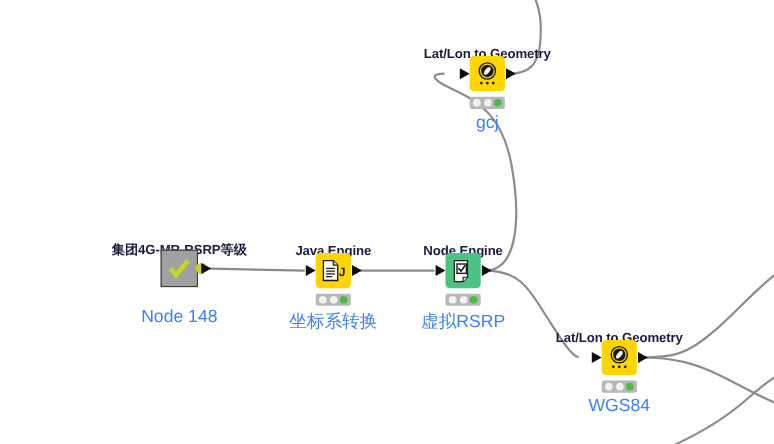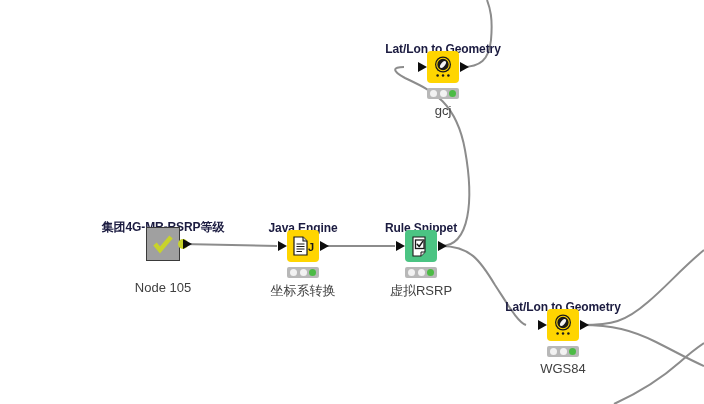--- a/index.html
+++ b/index.html
@@ -105,22 +105,22 @@
     border-radius: 50%;
     background: #f2f2f2;
   }
   .light.on-green { background: #4cbb45; }
   .node-label {
     position: absolute;
     left: 50%;
     transform: translateX(-50%);
     top: 36px;
     white-space: nowrap;
-    font-size: 13px;
-    color: #404040;
+    font-size: 16px;
+    color: #3b82f6;
   }
   .icon-svg { display: block; }
 </style>
 </head>
 <body>
 
 <div id="canvas">
 
   <svg id="edges" viewBox="0 0 704 404" xmlns="http://www.w3.org/2000/svg">
     <g fill="none" stroke="#8c8c8c" stroke-width="2">
@@ -137,21 +137,21 @@
 
   <div class="node" style="left:163px; top:244px;">
     <div class="node-title">集团4G-MR-RSRP等级</div>
     <div class="node-box gray">
       <svg class="icon-svg" width="26" height="26" viewBox="0 0 26 26">
         <path d="M5 13 L10 19 L21 6" stroke="#c8d32b" stroke-width="4.5" fill="none" stroke-linecap="butt" stroke-linejoin="miter"></path>
       </svg>
     </div>
     <div class="port outdot"></div>
     <div class="port out" style="left:20px;"></div>
-    <div class="node-label">Node 105</div>
+    <div class="node-label">Node 148</div>
   </div>
 
   <div class="node" style="left:443px; top:67px;">
     <div class="node-title">Lat/Lon to Geometry</div>
     <div class="node-box yellow">
       <svg class="icon-svg" width="26" height="26" viewBox="0 0 26 26">
         <circle cx="13" cy="10.5" r="8" fill="#1a1a1a"></circle>
         <circle cx="13" cy="10.5" r="6.2" fill="none" stroke="#ffd500" stroke-width="1.1"></circle>
         <circle cx="13" cy="10.5" r="4.9" fill="#1a1a1a"></circle>
         <ellipse cx="13" cy="10.5" rx="2" ry="4.1" fill="#f5f5f5" transform="rotate(38 13 10.5)"></ellipse>
@@ -189,21 +189,21 @@
     <div class="port out"></div>
     <div class="status">
       <span class="light"></span>
       <span class="light"></span>
       <span class="light on-green"></span>
     </div>
     <div class="node-label">坐标系转换</div>
   </div>
 
   <div class="node" style="left:421px; top:246px;">
-    <div class="node-title">Rule Snippet</div>
+    <div class="node-title">Node Engine</div>
     <div class="node-box green">
       <svg class="icon-svg" width="26" height="26" viewBox="0 0 26 26">
         <path d="M5 4 H17 V19 L13 23 H5 Z" fill="#ffffff" stroke="#1a1a1a" stroke-width="1.1"></path>
         <path d="M13 23 V19 H17" fill="#e2e2e2" stroke="#1a1a1a" stroke-width="1"></path>
         <rect x="7.5" y="7" width="8.5" height="8.5" fill="#ffffff" stroke="#1a1a1a" stroke-width="1.3"></rect>
         <path d="M9.2 11.3 L11.2 13.5 L14.6 8.6" stroke="#1a1a1a" stroke-width="1.5" fill="none" stroke-linecap="round" stroke-linejoin="round"></path>
       </svg>
     </div>
     <div class="port in"></div>
     <div class="port out"></div>

